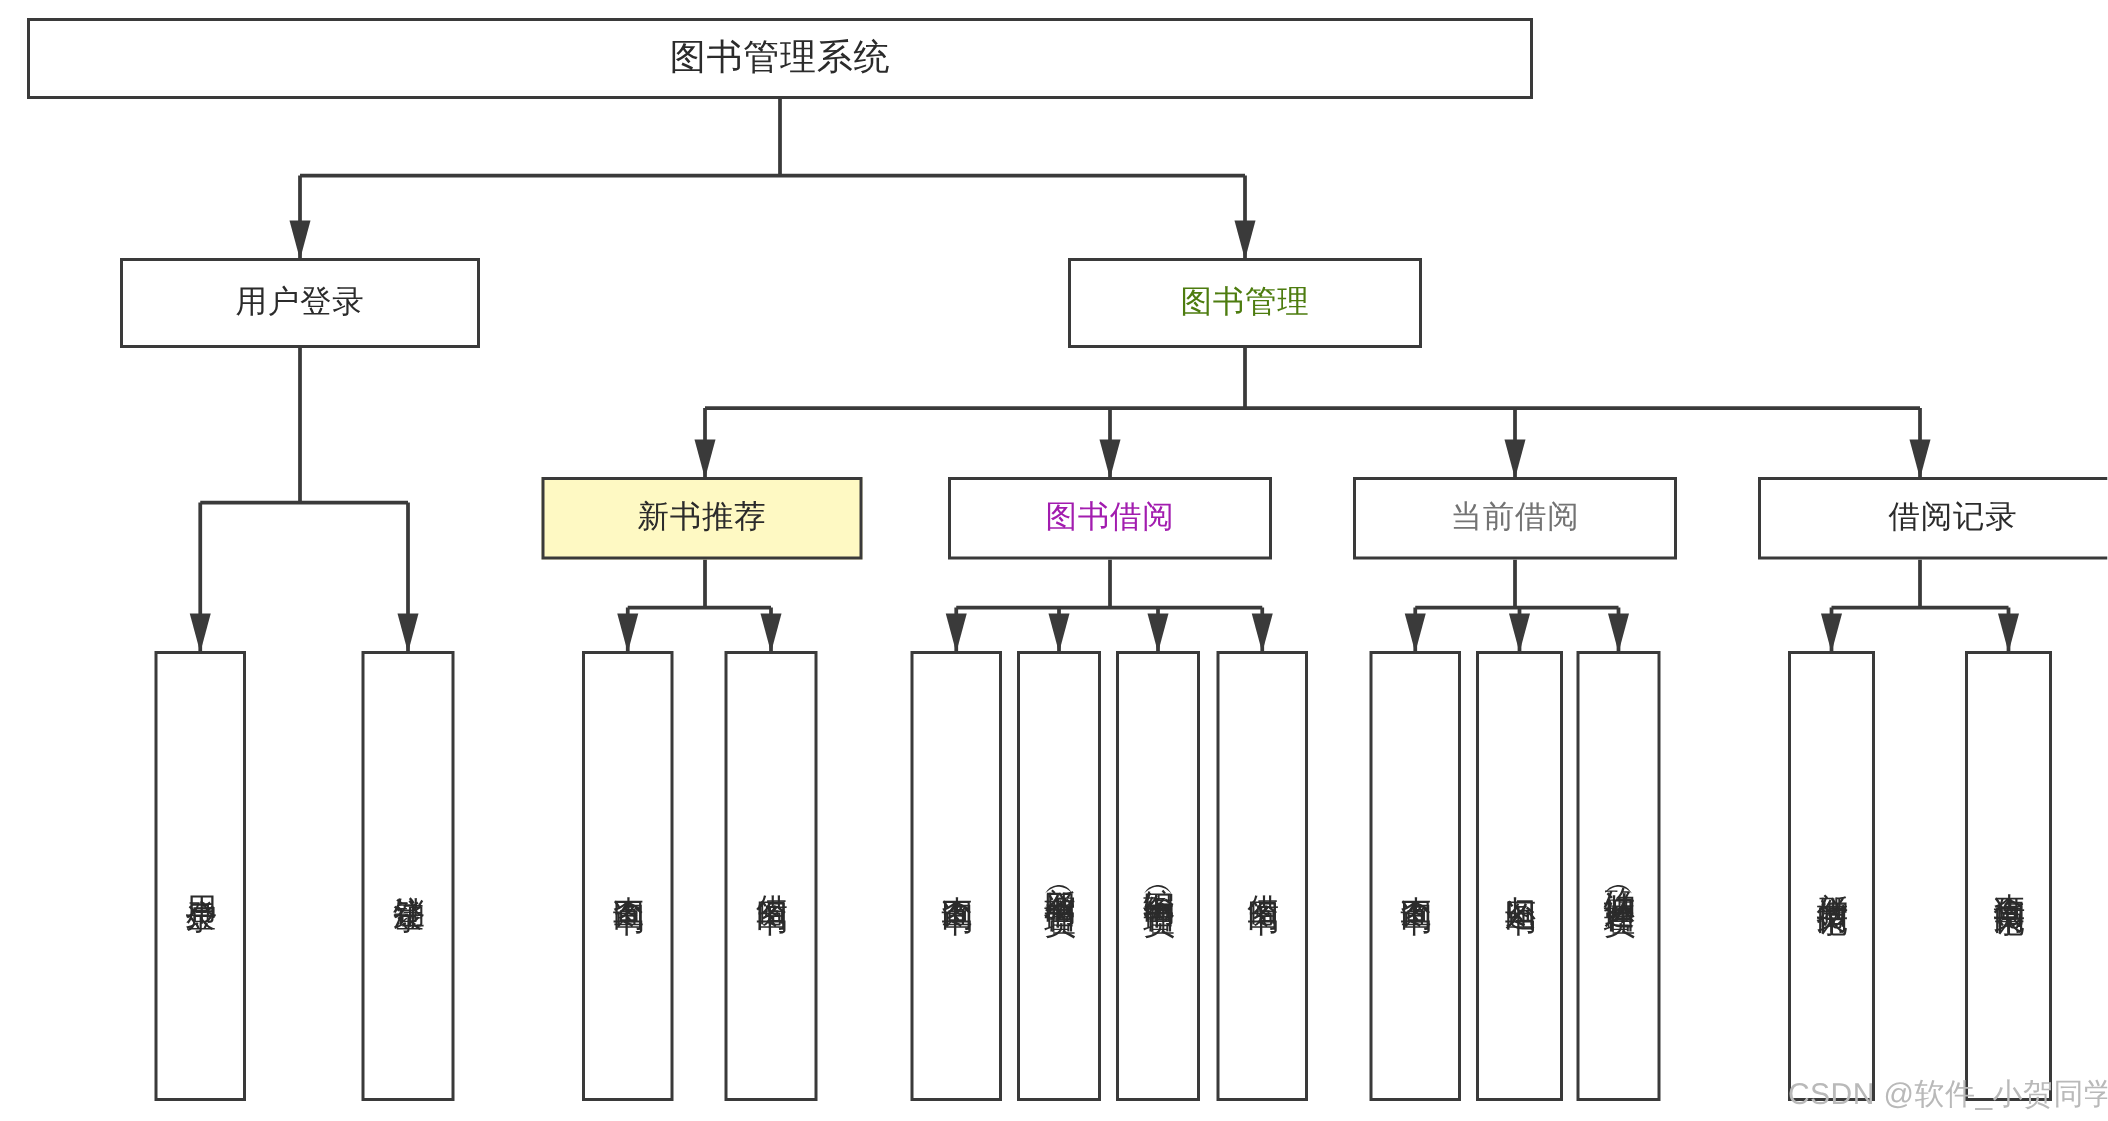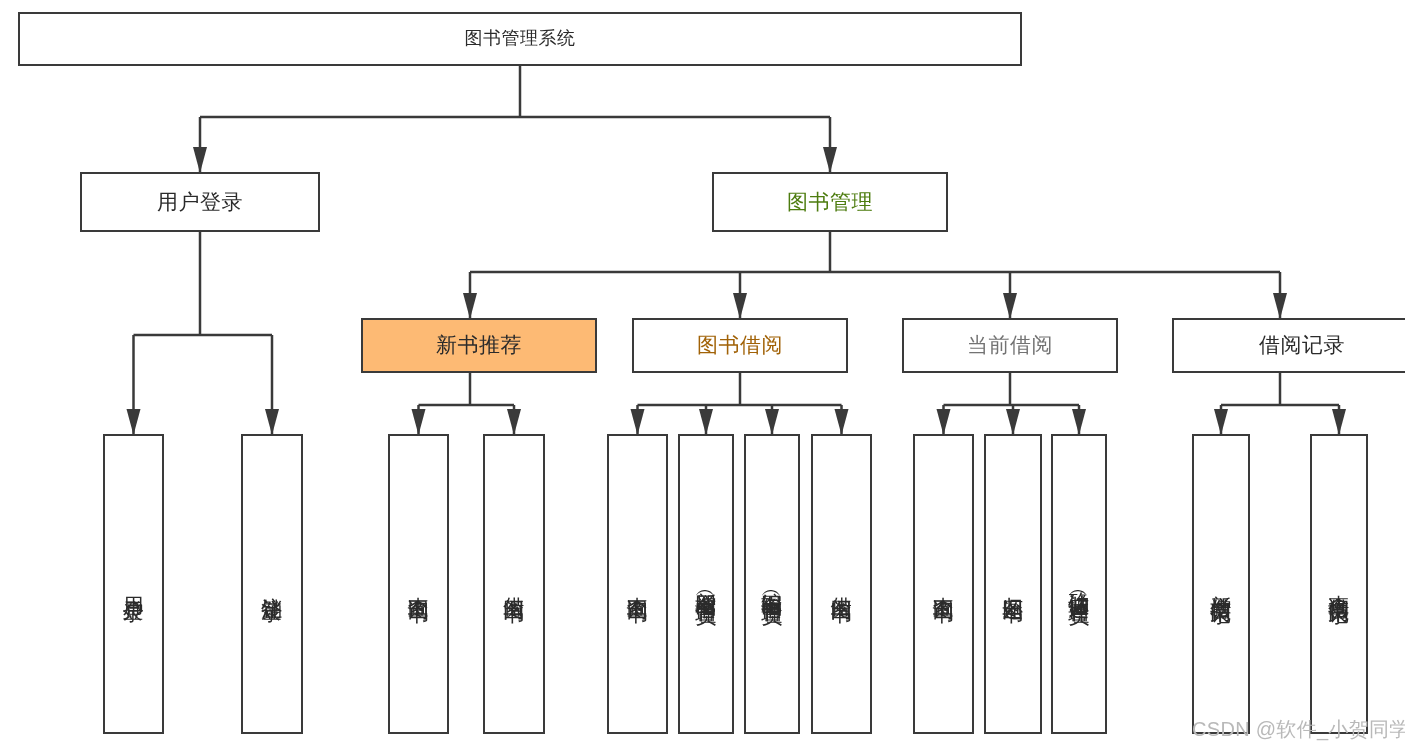--- a/index.html
+++ b/index.html
@@ -46,21 +46,21 @@
     justify-content: center;
   }
   .node.vertical .node-label {
     writing-mode: vertical-rl;
     text-orientation: upright;
     white-space: nowrap;
     line-height: 1.02;
     letter-spacing: 2px;
     font-size: 21px;
   }
-  .node.root .node-label { font-size: 18px; }
+  .node.root .node-label { font-size: 24px; }
   .watermark {
     position: absolute;
     color: #b9b9b9;
     font-size: 20px;
     white-space: nowrap;
     letter-spacing: 0.3px;
   }
 </style>
 </head>
 <body>
@@ -123,25 +123,25 @@
   <div id="node-layer">
       <div class="node root" style="left: 18px; top: 12px; width: 1004px; height: 54px; border-color: rgb(58, 58, 58); background: rgb(255, 255, 255);">
         <span class="node-label" style="color: rgb(43, 43, 43);">图书管理系统</span>
       </div>
       <div class="node" style="left: 80px; top: 172px; width: 240px; height: 60px; border-color: rgb(58, 58, 58); background: rgb(255, 255, 255);">
         <span class="node-label" style="color: rgb(43, 43, 43);">用户登录</span>
       </div>
       <div class="node" style="left: 712px; top: 172px; width: 236px; height: 60px; border-color: rgb(58, 58, 58); background: rgb(255, 255, 255);">
         <span class="node-label" style="color: #4d7c0f;">图书管理</span>
       </div>
-      <div class="node" style="left: 361px; top: 318px; width: 236px; height: 55px; border-color: rgb(58, 58, 58); background: #fdba74;">
+      <div class="node" style="left: 361px; top: 318px; width: 214px; height: 55px; border-color: rgb(58, 58, 58); background: #fef9c3;">
         <span class="node-label" style="color: rgb(43, 43, 43);">新书推荐</span>
       </div>
       <div class="node" style="left: 632px; top: 318px; width: 216px; height: 55px; border-color: rgb(58, 58, 58); background: rgb(255, 255, 255);">
-        <span class="node-label" style="color: #a16207;">图书借阅</span>
+        <span class="node-label" style="color: #a21caf;">图书借阅</span>
       </div>
       <div class="node" style="left: 902px; top: 318px; width: 216px; height: 55px; border-color: rgb(58, 58, 58); background: rgb(255, 255, 255);">
         <span class="node-label" style="color: #737373;">当前借阅</span>
       </div>
       <div class="node" style="left: 1172px; top: 318px; width: 260px; height: 55px; border-color: rgb(58, 58, 58); background: rgb(255, 255, 255);">
         <span class="node-label" style="color: rgb(43, 43, 43);">借阅记录</span>
       </div>
       <div class="node vertical" style="left: 103px; top: 434px; width: 61px; height: 300px; border-color: rgb(58, 58, 58); background: rgb(255, 255, 255);">
         <span class="node-label" style="color: rgb(43, 43, 43);">用户登录</span>
       </div>

